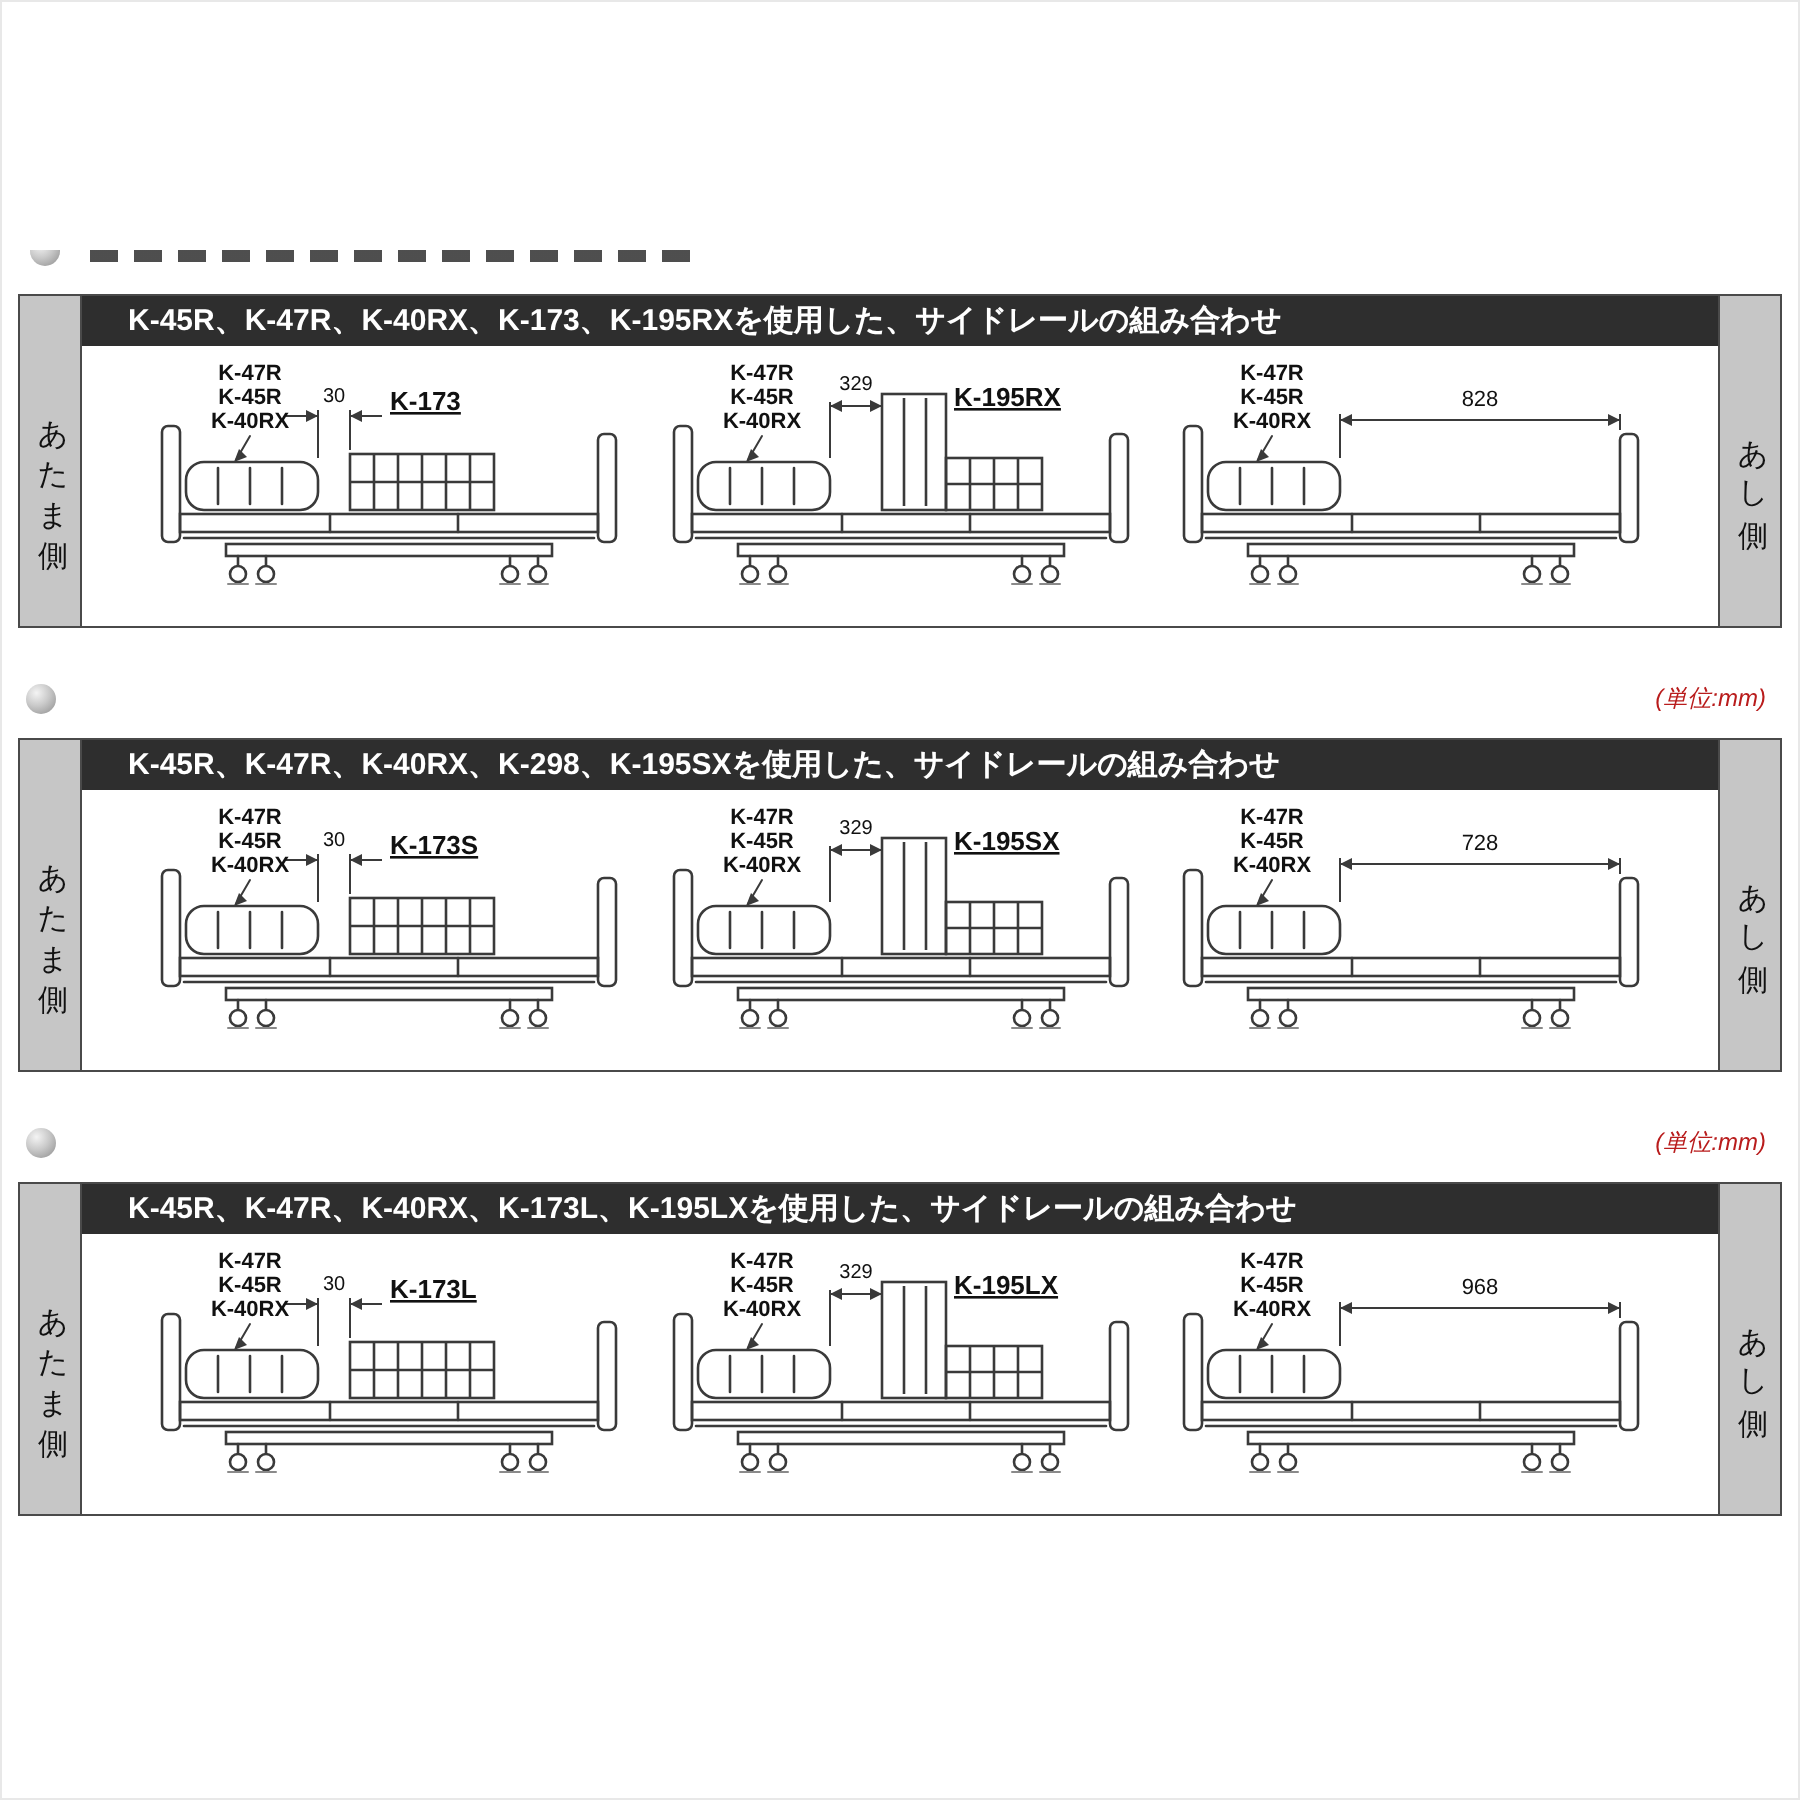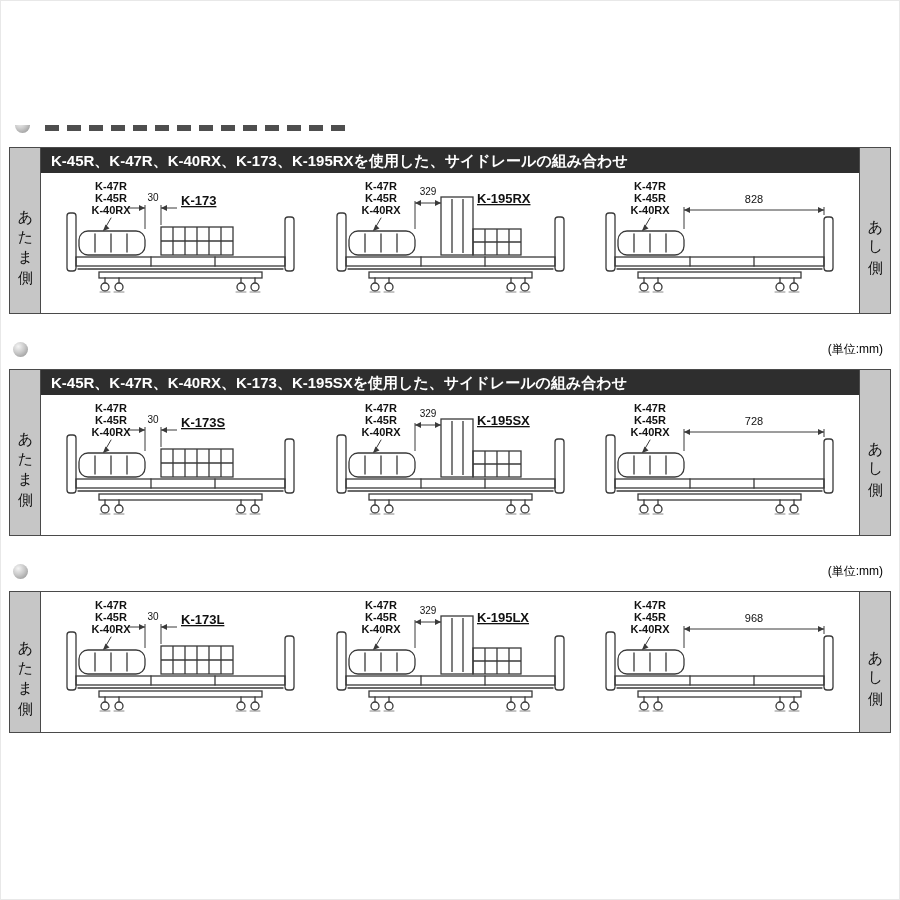--- a/index.html
+++ b/index.html
@@ -28,41 +28,41 @@
     width:15px; height:15px; border-radius:50%;
     background:radial-gradient(circle at 35% 30%, #f4f4f4 0%, #c9c9c9 45%, #8b8b8b 100%);
     flex:0 0 auto;
   }
 
   .heading-row {
     display:flex; align-items:center; margin:22px 12px 7px 12px; height:26px;
   }
   .heading-row .bullet { margin-right:14px; }
   .heading-text { font-size:20px; font-weight:bold; letter-spacing:.5px; }
-  .unit-note { margin-left:auto; font-size:12px; color:#000000; padding-right:4px; }
+  .unit-note { margin-left:auto; font-size:12px; color:#b91c1c; padding-right:4px;font-style:italic; }
 
   .panel {
     display:flex; margin:0 8px; border:1px solid #4a4a4a; background:#fff;
   }
   .strip {
     width:30px; background:#c6c6c6; display:flex; align-items:center; justify-content:center;
   }
   .strip .vtext {
     writing-mode:vertical-rl; text-orientation:upright;
     font-size:15px; letter-spacing:3px; color:#111;
   }
   .panel-main { flex:1; border-left:1px solid #4a4a4a; border-right:1px solid #4a4a4a; }
   .panel-header {
     height:25px; line-height:25px; background:#2e2e2e; color:#fff;
-    font-size:15px; font-weight:bold; padding-left:10px;
+    font-size:15px; font-weight:bold; padding-left:23px;
     white-space:nowrap; overflow:hidden;
   }
   .panel-body {
     height:140px; display:flex; align-items:center; justify-content:space-between;
-    padding:0 12px; background:#fff;
+    padding:0 26px; background:#fff;
   }
   .cell { width:255px; height:132px; }
 
   .bed-svg { display:block; width:255px; height:132px; }
   .bed-svg text { fill:#111; font-family:"Liberation Sans","DejaVu Sans",sans-serif; }
   .t-rail   { font-size:11px; font-weight:bold; text-anchor:middle; }
   .t-dim    { font-size:10px; text-anchor:middle; }
   .t-dim-lg { font-size:11px; text-anchor:middle; }
   .t-prod   { font-size:13px; font-weight:bold; text-decoration:underline; }
 
@@ -217,21 +217,21 @@
   <div class="heading-row">
     <div class="bullet"></div>
     <div class="unit-note">(単位:mm)</div>
   </div>
 
   <div class="panel">
     <div class="strip">
       <span class="vtext">あたま側</span>
     </div>
     <div class="panel-main">
-      <div class="panel-header">K-45R、K-47R、K-40RX、K-173、K-195SXを使用した、サイドレールの組み合わせ</div>
+      <div class="panel-header">K-45R、K-47R、K-40RX、K-298、K-195SXを使用した、サイドレールの組み合わせ</div>
       <div class="panel-body">
 
         <div class="cell">
           <svg class="bed-svg" viewBox="0 0 255 132">
             <use href="#chassis"></use>
             <use href="#rail-a"></use>
             <use href="#dim-small"></use>
             <text class="t-rail" x="58" y="13">K-47R</text>
             <text class="t-rail" x="58" y="25">K-45R</text>
             <text class="t-rail" x="58" y="37">K-40RX</text>
@@ -274,20 +274,21 @@
   <div class="heading-row">
     <div class="bullet"></div>
     <div class="unit-note">(単位:mm)</div>
   </div>
 
   <div class="panel">
     <div class="strip">
       <span class="vtext">あたま側</span>
     </div>
     <div class="panel-main">
+      <div class="panel-header">K-45R、K-47R、K-40RX、K-173L、K-195LXを使用した、サイドレールの組み合わせ</div>
       <div class="panel-body">
 
         <div class="cell">
           <svg class="bed-svg" viewBox="0 0 255 132">
             <use href="#chassis"></use>
             <use href="#rail-a"></use>
             <use href="#dim-small"></use>
             <text class="t-rail" x="58" y="13">K-47R</text>
             <text class="t-rail" x="58" y="25">K-45R</text>
             <text class="t-rail" x="58" y="37">K-40RX</text>

